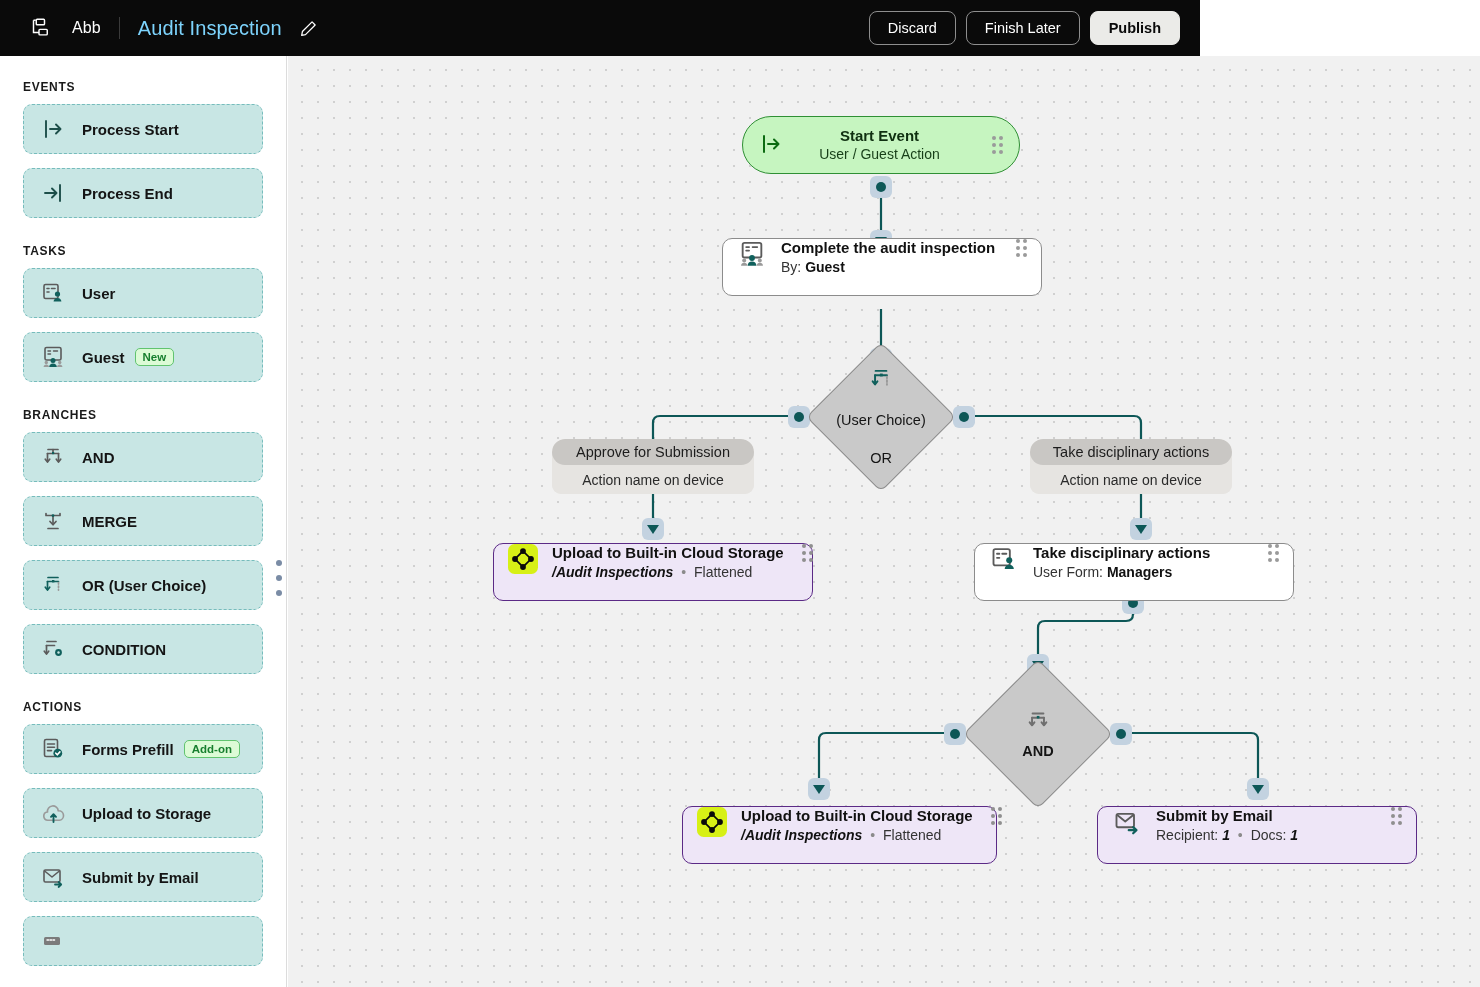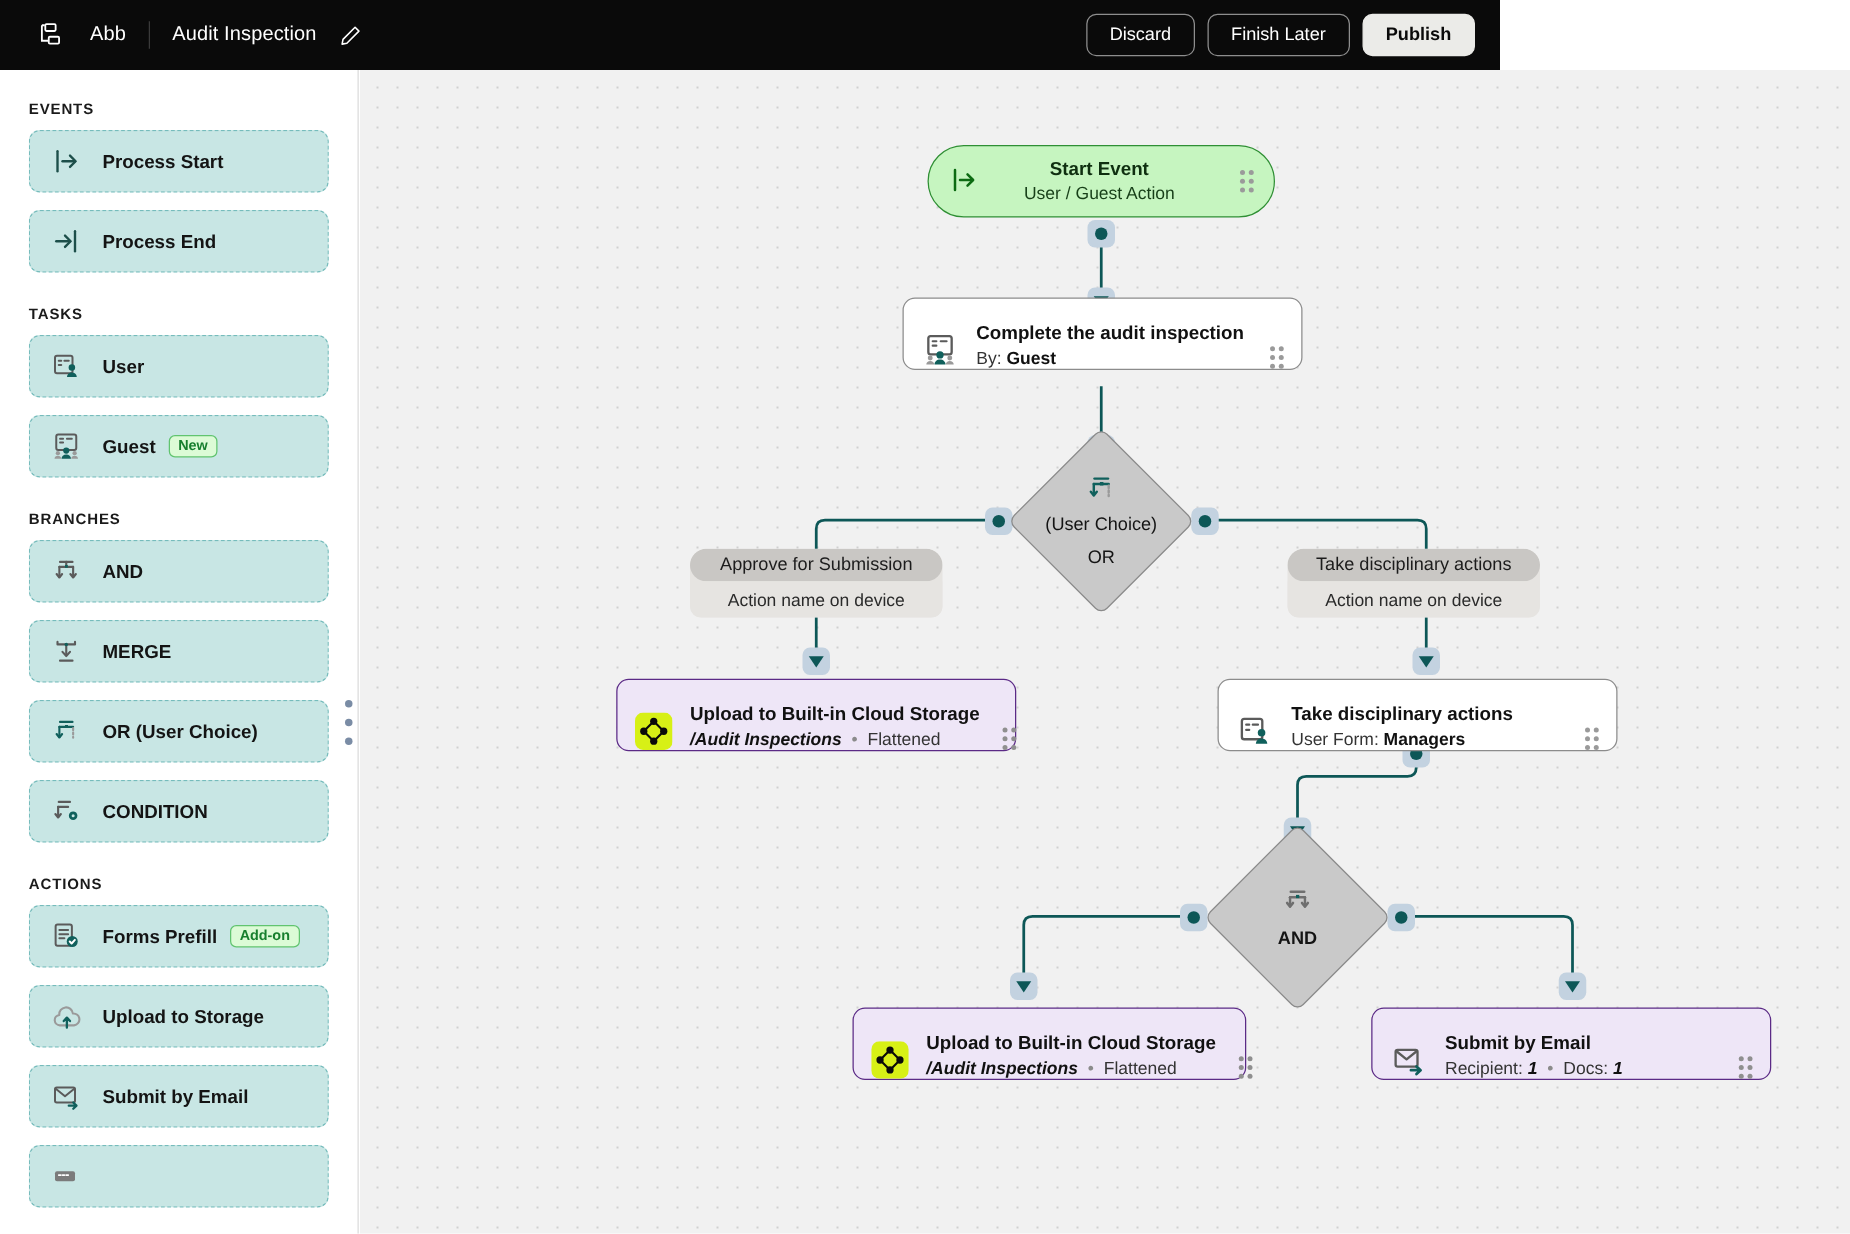--- a/index.html
+++ b/index.html
@@ -22,21 +22,21 @@
     color: #fff;
   }
   #brand-icon { width: 22px; height: 22px; margin-right: 22px; flex: 0 0 auto; }
   #brand-name {
     font-size: 16px; color: #ffffff; letter-spacing: .1px;
     padding-right: 18px;
   }
   #header-divider {
     width: 1px; height: 22px; background: #3a3a3a; margin-right: 18px;
   }
-  #doc-title { font-size: 16px; color: #ffffff; letter-spacing: .1px; }
+  #doc-title { font-size: 20px; color: #7dd3fc; letter-spacing: .1px; }
   #edit-title-btn {
     margin-left: 16px; width: 22px; height: 22px;
     display: flex; align-items: center; justify-content: center;
     cursor: pointer;
   }
   #header-actions { margin-left: auto; display: flex; align-items: center; gap: 10px; }
   .hbtn {
     height: 33px; padding: 16px 18px; border-radius: 8px;
     font-size: 14.5px; display: flex; align-items: center; justify-content: center;
     cursor: pointer; white-space: nowrap;
@@ -88,21 +88,21 @@
     background-position: 6px 6px;
     overflow: hidden;
   }
   #flow { position: absolute; inset: 0; }
   #wires { position: absolute; inset: 0; width: 1192px; height: 931px; }
 
   .node { position: absolute; }
 
   
   .card {
-    display: flex; align-items: flex-end;
+    display: flex; align-items: flex-start;
     background: #ffffff; border: 1.6px solid #8c8c8c; border-radius: 10px;
     padding: 0 14px; height: 58px;
   }
   .card .ico { width: 30px; height: 30px; flex:0 0 auto; display:flex; align-items:center; justify-content:center; }
   .card .txt { margin-left: 14px; display: flex; flex-direction: column; justify-content: center; }
   .card .t1 { font-size: 15px; font-weight: bold; color: #111; line-height: 1.25; white-space: nowrap; }
   .card .t2 { font-size: 14px; color: #333; line-height: 1.3; white-space: nowrap; }
   .card .t2 b { font-weight: bold; color: #111; }
   .card .t2 .dotsep { color: #8b8b8b; padding: 0 4px; }
   .grip { margin-left: auto; padding-left: 18px; display: grid; grid-template-columns: repeat(2, 4px);
@@ -129,21 +129,21 @@
   .gate { position: absolute; }
   .gate .diamond {
     width: 106px; height: 106px;
     background: #c9c9c9; border: 1.4px solid #8a8a8a;
     transform: rotate(45deg); border-radius: 7px;
     position: absolute; left: 0; top: 0;
   }
   .gate .inner {
     position: absolute; left: 0; top: 0; width: 106px; height: 106px;
     display: flex; flex-direction: column; align-items: center; justify-content: center;
-    gap: 7px;
+    gap: 19px;
   }
   .gate .gicon { width: 26px; height: 26px; }
   .gate .glabel { font-size: 14.5px; color: #141414; text-align: center; line-height: 1.3; white-space: nowrap; }
 
   
   .branch-chip { position: absolute; width: 202px; }
   .branch-chip .top {
     background: #c9c7c4; border-radius: 13px; height: 26px;
     display:flex; align-items:center; justify-content:center;
     font-size: 14.5px; color: #1c1c1c; white-space: nowrap;

